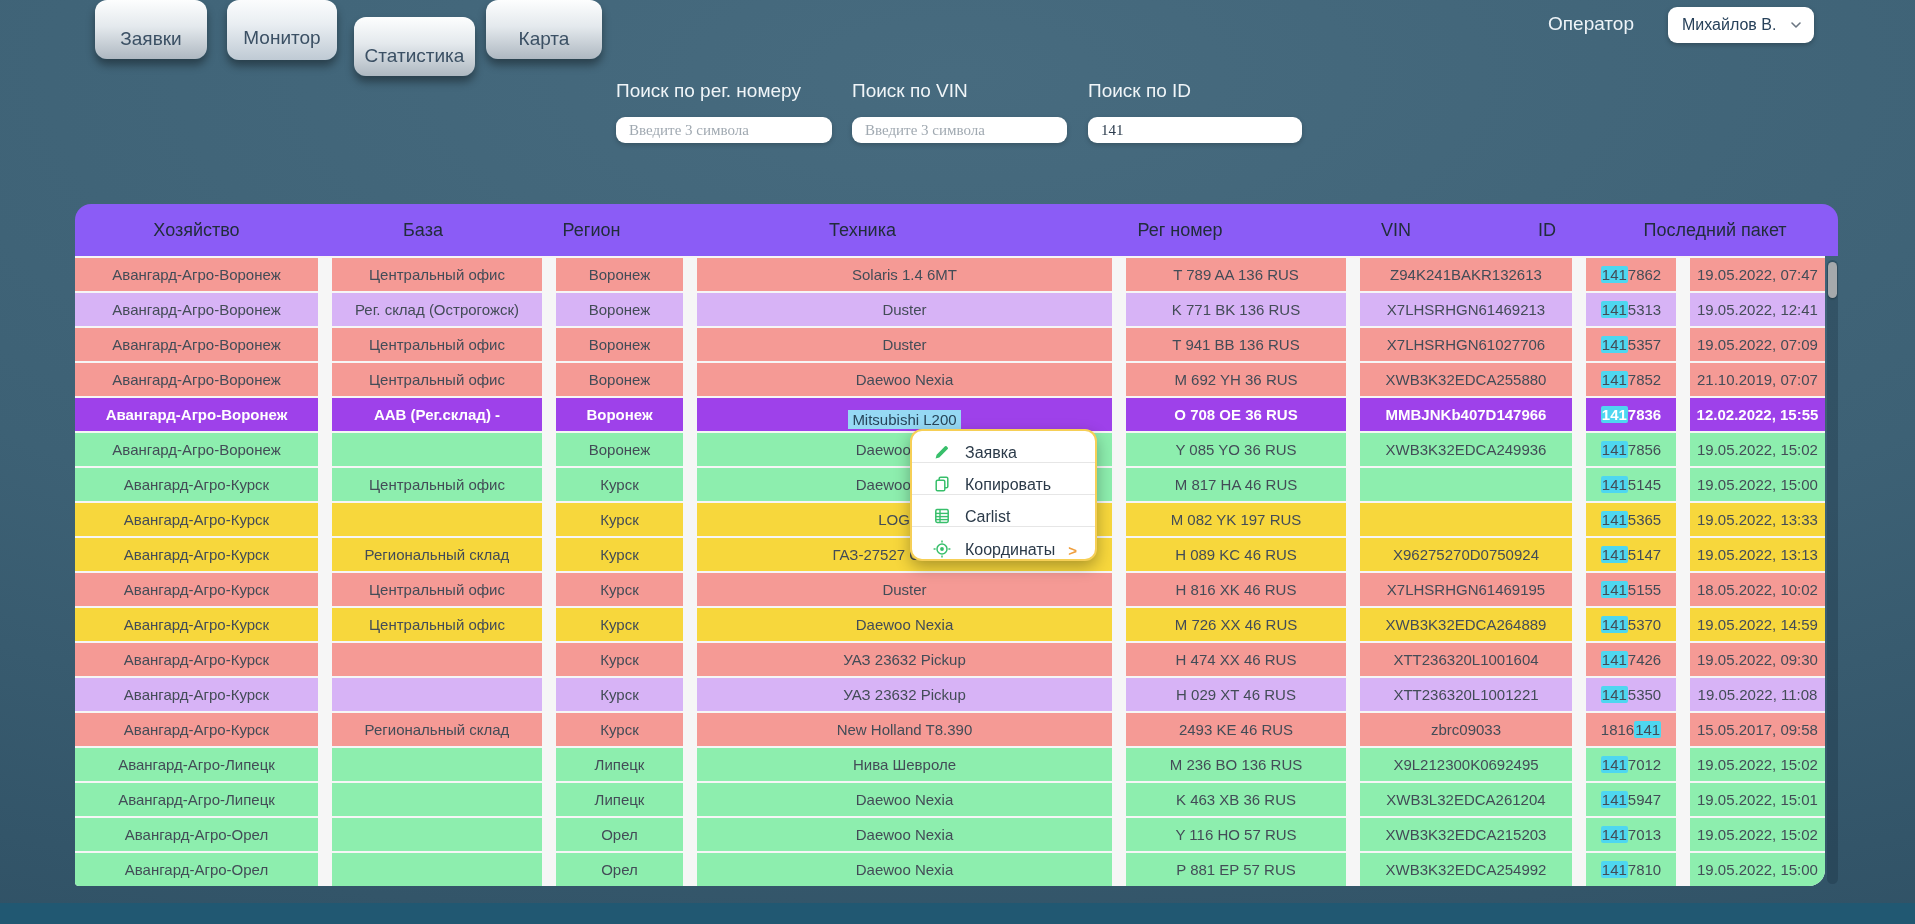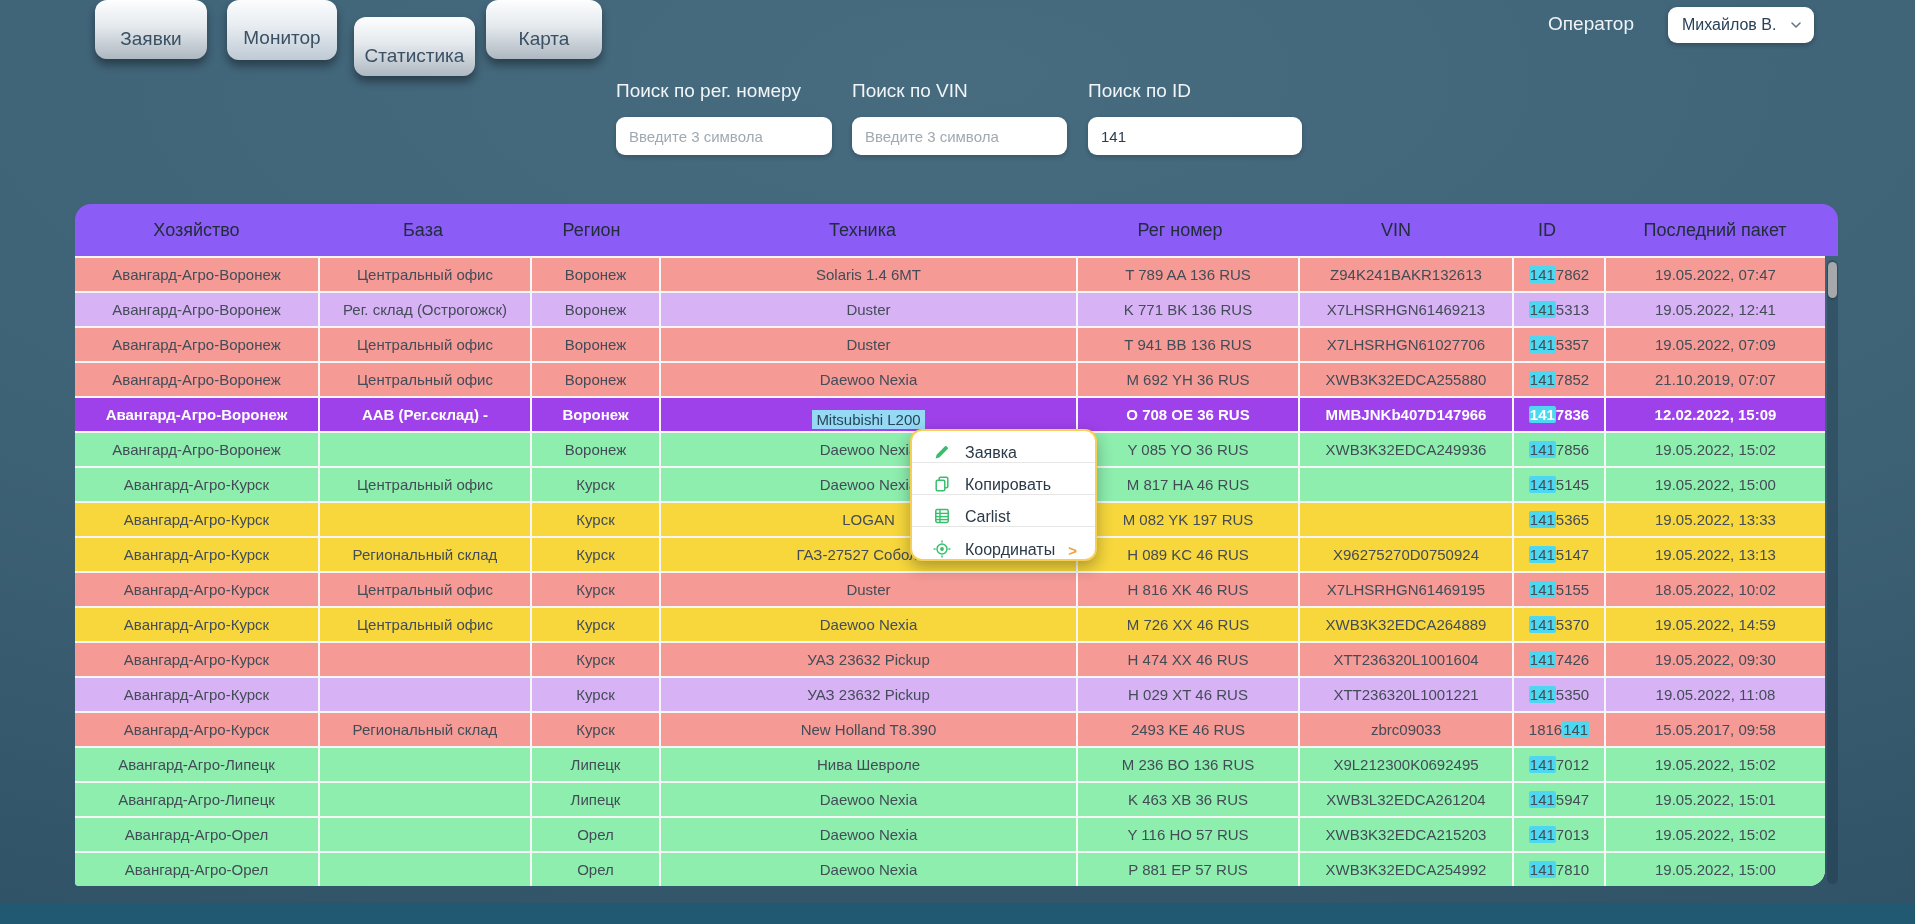--- a/index.html
+++ b/index.html
@@ -31,24 +31,24 @@
     position:absolute; top:7px; left:1668px; width:146px; height:36px;
     background:#fff; border-radius:9px; box-shadow:0 2px 5px rgba(0,0,0,.25);
     display:flex; align-items:center; justify-content:space-between;
     padding:0 10px 0 14px; color:#27415a; font-size:16px;
   }
 
   
   .search-group { position:absolute; top:80px; }
   .search-label { color:#f0f5f8; font-size:19px; margin-bottom:15px; }
   .search-input {
-    display:block; height:38px; border:none; outline:none;
+    display:block; height:26px; border:none; outline:none;
     border-radius:9px; background:#fff; box-shadow:0 2px 5px rgba(0,0,0,.2);
     padding:0 13px; font-size:15px; color:#2c3c4d;
-    font-family:Liberation Sans, sans-serif;
+    font-family:Liberation Serif, serif;
   }
   .search-input::placeholder { color:#a0a9b1; }
   #sg1 { left:616px; } #sg1 .search-input { width:216px; }
   #sg2 { left:852px; } #sg2 .search-input { width:215px; }
   #sg3 { left:1088px; } #sg3 .search-input { width:214px; }
 
   
   .table-wrap { position:absolute; left:75px; top:204px; width:1763px; height:682px; }
   .thead {
     display:grid; height:52px; width:100%;
@@ -57,21 +57,21 @@
     align-items:center;
   }
   .th { text-align:center; color:#212d3b; font-size:18px; }
   .tbody {
     width:1750px; background:#f6f6f6; padding-top:2px;
     border-radius:0 0 16px 4px; overflow:hidden;
   }
   .trow {
     display:grid; height:33px; margin-bottom:2px;
     grid-template-columns:243px 210px 127px 415px 220px 212px 90px 1fr;
-    column-gap:2px;
+    column-gap:14px;
   }
   .trow:last-child { margin-bottom:0; }
   .td {
     background:var(--row-bg,#eee);
     display:flex; align-items:center; justify-content:center;
     font-size:15px; color:#434c57; white-space:nowrap; overflow:hidden;
   }
   .trow.v-selected .td { color:#fff; font-weight:700; }
   .id-hl { background:#4ed7f0; border-radius:2px; padding:0 1px; }
   .txt-sel { background:#96d9f4; color:#27455a; padding:1px 4px; font-weight:400;margin-top:9px; }
@@ -211,21 +211,21 @@
     <div class="td">Воронеж</div>
     <div class="td">
           <span class="txt-sel">Mitsubishi L200</span>
         </div>
     <div class="td">O 708 OE 36 RUS</div>
     <div class="td">MMBJNKb407D147966</div>
     <div class="td">
           <span class="id-hl">141</span>
           <span>7836</span>
         </div>
-    <div class="td">12.02.2022, 15:09</div>
+    <div class="td">12.02.2022, 15:55</div>
   </div>
       <div class="trow v-green" style="--row-bg: #8deeae;">
     <div class="td">Авангард-Агро-Воронеж</div>
     <div class="td"></div>
     <div class="td">Воронеж</div>
     <div class="td">Daewoo Nexia</div>
     <div class="td">Y 085 YO 36 RUS</div>
     <div class="td">XWB3K32EDCA249936</div>
     <div class="td">
           <span class="id-hl">141</span>

